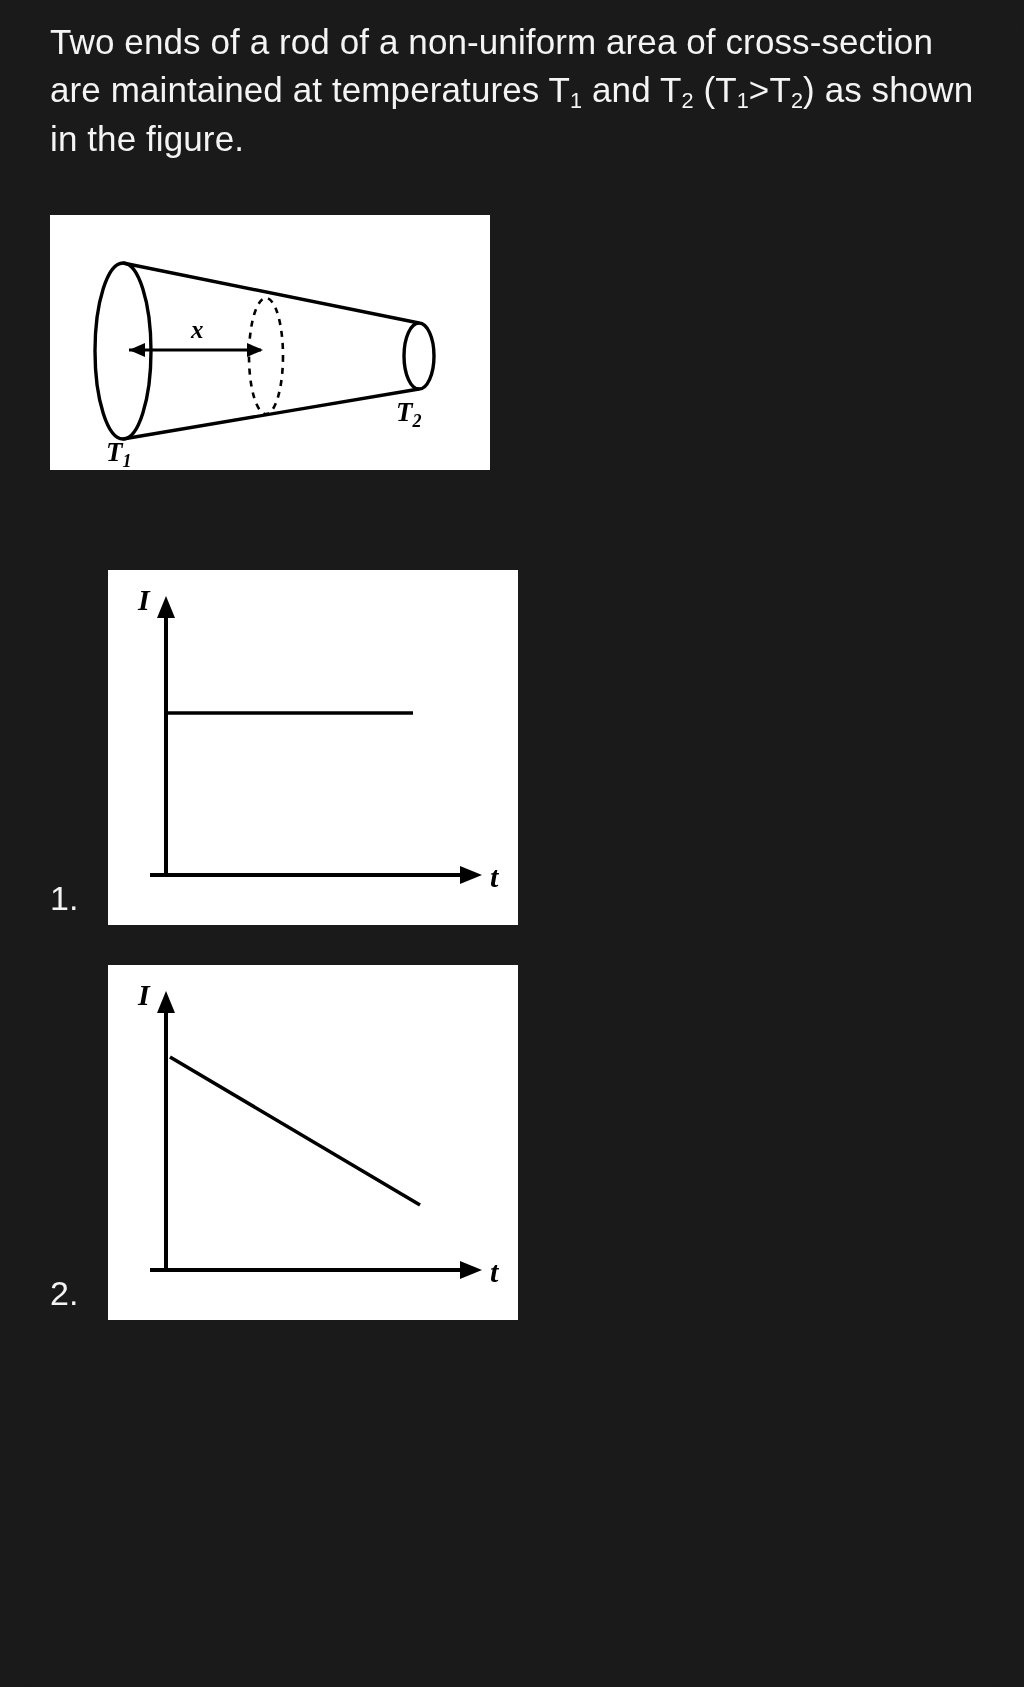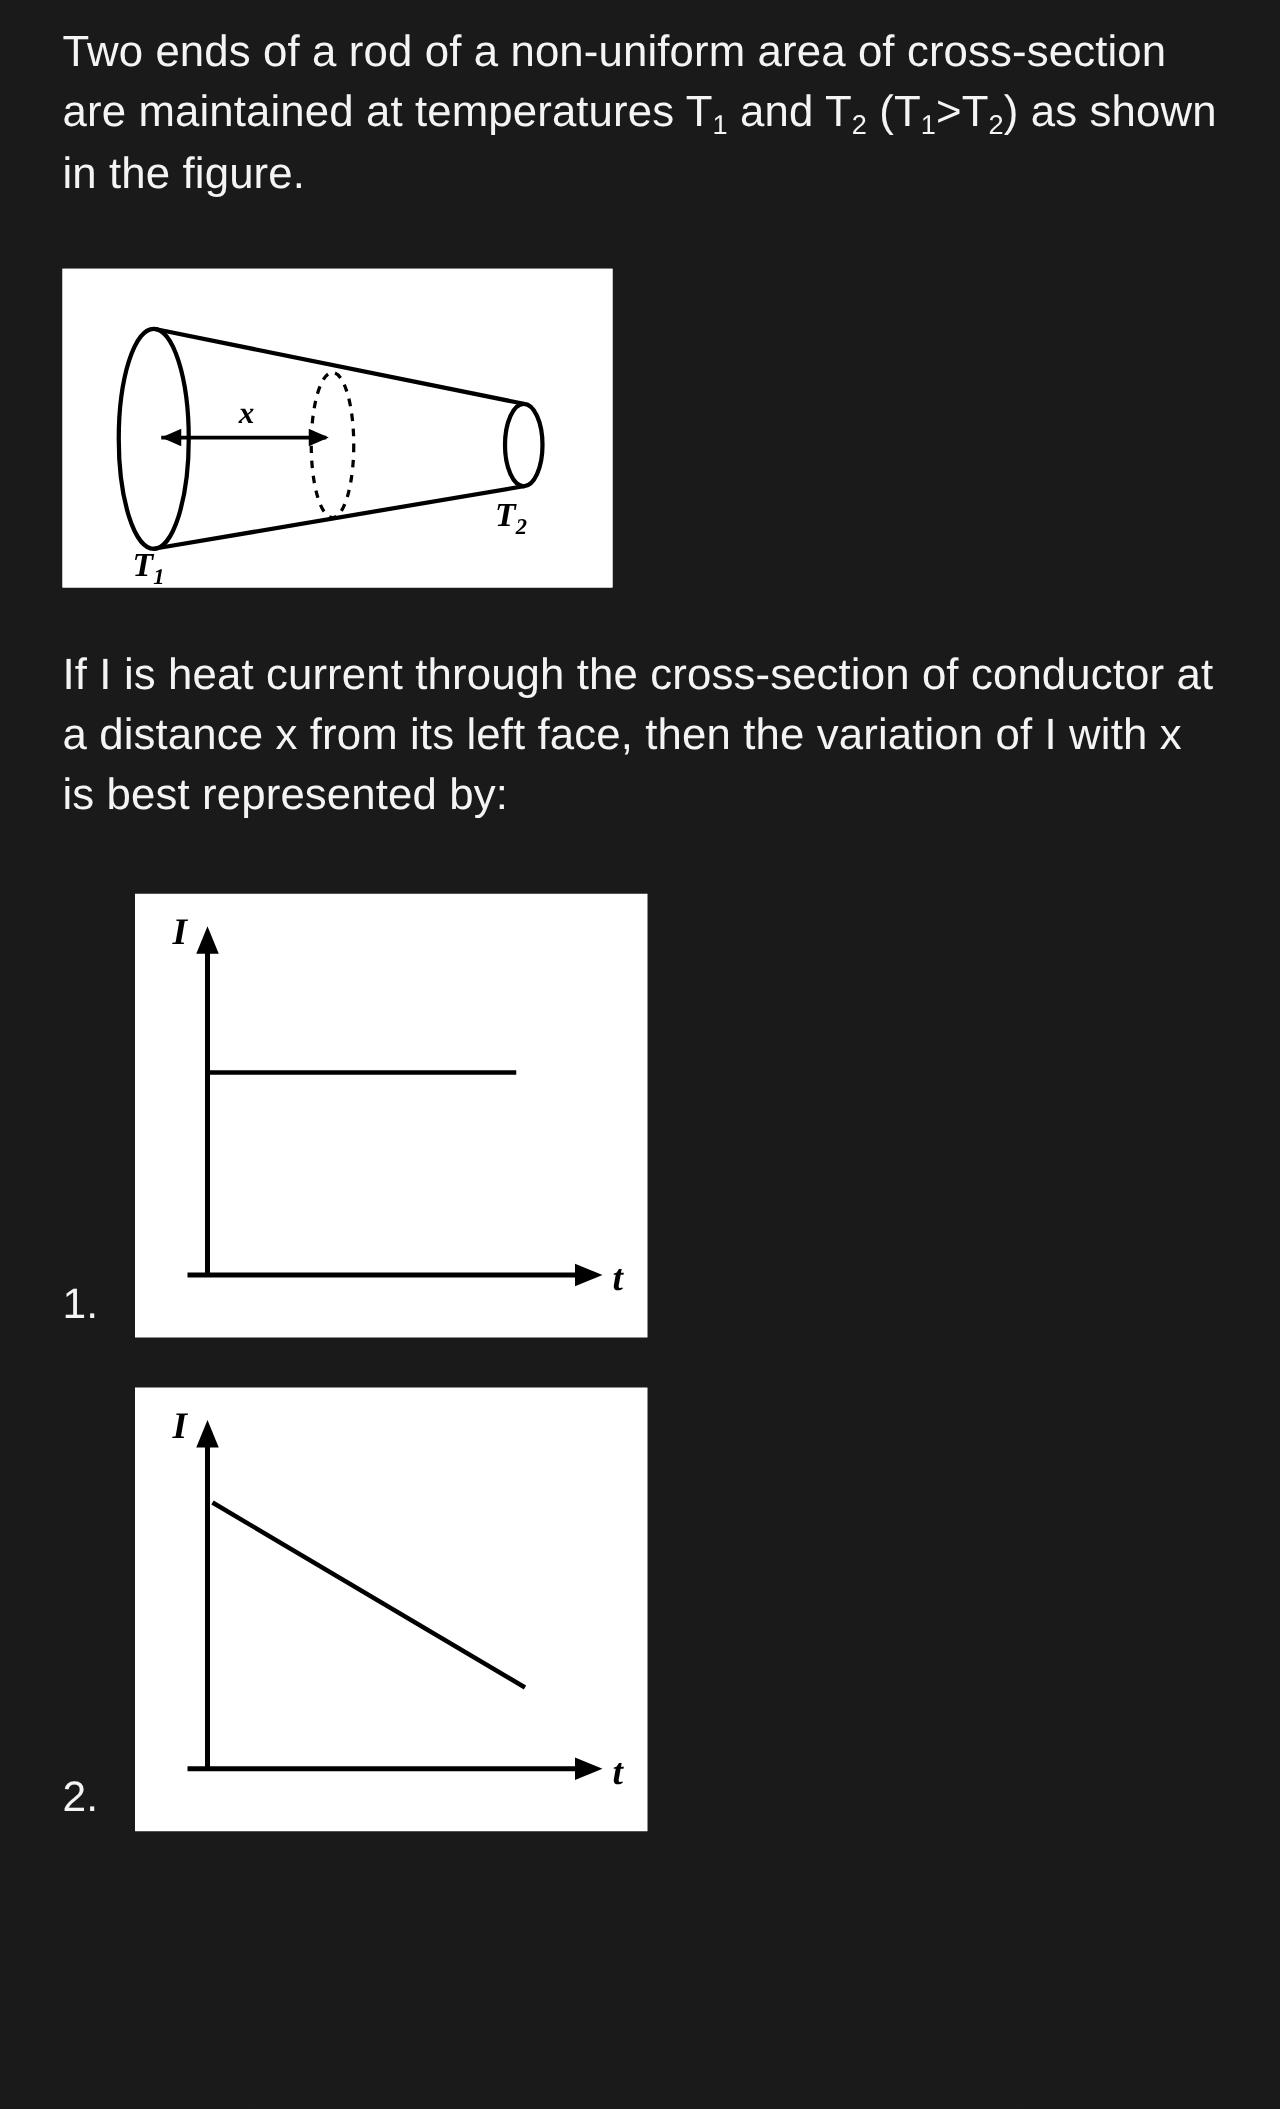--- a/index.html
+++ b/index.html
@@ -100,21 +100,20 @@
       <text x="140" y="122" font-family="Liberation Serif, serif" font-style="italic" font-size="25" font-weight="bold" fill="#000">x</text>
 
       <text x="55" y="245" font-family="Liberation Serif, serif" font-style="italic" font-size="27" font-weight="bold" fill="#000">T<tspan font-size="18" dy="6">1</tspan></text>
 
       <text x="345" y="205" font-family="Liberation Serif, serif" font-style="italic" font-size="27" font-weight="bold" fill="#000">T<tspan font-size="18" dy="6">2</tspan></text>
     </svg>
   </div>
 
   <div class="block-gap-2"></div>
 
-  <p class="qtext">If I is heat current through the cross-section of conductor at a distance x from its left face, then the variation of I with x is best represented by:</p>
 
   <div class="block-gap-3"></div>
 
   <div class="option-row">
     <div class="option-num">1.</div>
     <div class="graph-box">
       <svg width="408" height="353" viewBox="0 0 408 353">
 
         <line x1="58" y1="42" x2="58" y2="305" stroke="#000" stroke-width="4"></line>
         <polygon points="58,26 49,48 67,48" fill="#000"></polygon>

